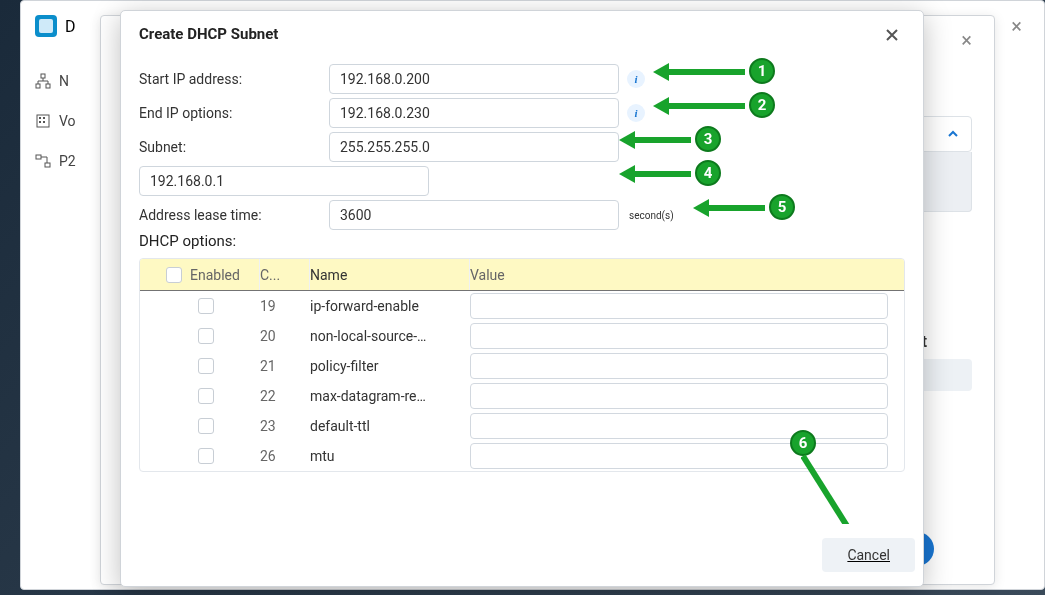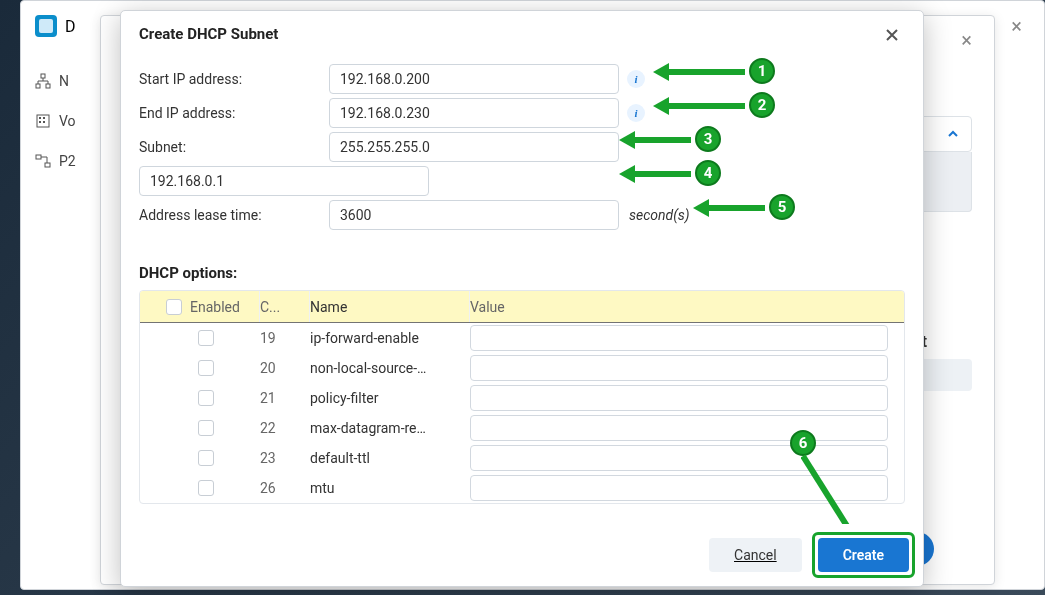--- a/index.html
+++ b/index.html
@@ -55,22 +55,22 @@
   .form-label { width: 190px; color:#333; font-size: 14px; }
   .form-input {
     width: 290px; height: 30px; border: 1px solid #cfd6dd; border-radius: 4px;
     padding: 0 10px; font-size: 14px; color:#333;
   }
   .info-i {
     width: 18px; height:18px; border-radius:50%; background:#e8f3ff; color:#1976d2;
     display:inline-flex; align-items:center; justify-content:center; font-size:11px; font-weight:700;
     margin-left: 8px; font-family: Georgia, serif; font-style: italic;
   }
-  .unit { margin-left: 10px; color:#333; font-size:14px;font-style:italic;}
-  .section-title { margin-top: 32px; font-weight:700; color:#222; font-size:15px; }
+  .unit { margin-left: 10px; color:#333; font-size:10px;}
+  .section-title { margin-top: 0; font-weight:400; color:#222; font-size:15px; }
 
   .grid {
     margin-top: 8px; border: 1px solid #e3e7ec; border-radius: 4px; height: 214px;
     position: relative; overflow: hidden;
   }
   .grid-head, .grid-row { display:flex; align-items:center; font-size:14px; }
   .grid-head { height: 32px; background:#fef9c3; color:#666; border-bottom:1px solid #737373;}
   .col-enabled { width: 120px; padding-left: 16px; display:flex; align-items:center; gap:8px; }
   .col-code { width: 50px; text-align:left; color:#666;}
   .col-name { width: 160px; padding-right:16px; white-space:nowrap; overflow:hidden; text-overflow:ellipsis; color:#333;}
@@ -198,21 +198,21 @@
 
   <div class="dlg-body">
 
     <div class="form-row">
       <span class="form-label">Start IP address:</span>
       <input class="form-input" value="192.168.0.200" style="">
       <span class="info-i">i</span>
     </div>
 
     <div class="form-row">
-      <span class="form-label">End IP address:</span>
+      <span class="form-label">End IP options:</span>
       <input class="form-input" value="192.168.0.230" style="">
       <span class="info-i">i</span>
     </div>
 
     <div class="form-row">
       <span class="form-label">Subnet:</span>
       <input class="form-input" value="255.255.255.0" style="">
     </div>
 
     <div class="form-row">
@@ -328,17 +328,14 @@
     <div class="marker" style="left:669px; top:372px;">6</div>
     <svg class="arrow-diag" style="position:absolute; left:680px; top:396px; width:60px; height:90px;">
       <line x1="2" y1="2" x2="46" y2="72"></line>
       <polygon points="46,72 52,82 36,78"></polygon>
     </svg>
 
   </div>
 
   <div class="dlg-footer">
     <button class="btn btn-cancel">Cancel</button>
-    <span class="create-highlight">
-      <button class="btn btn-primary">Create</button>
-    </span>
   </div>
 </div>
 
 </body></html>

